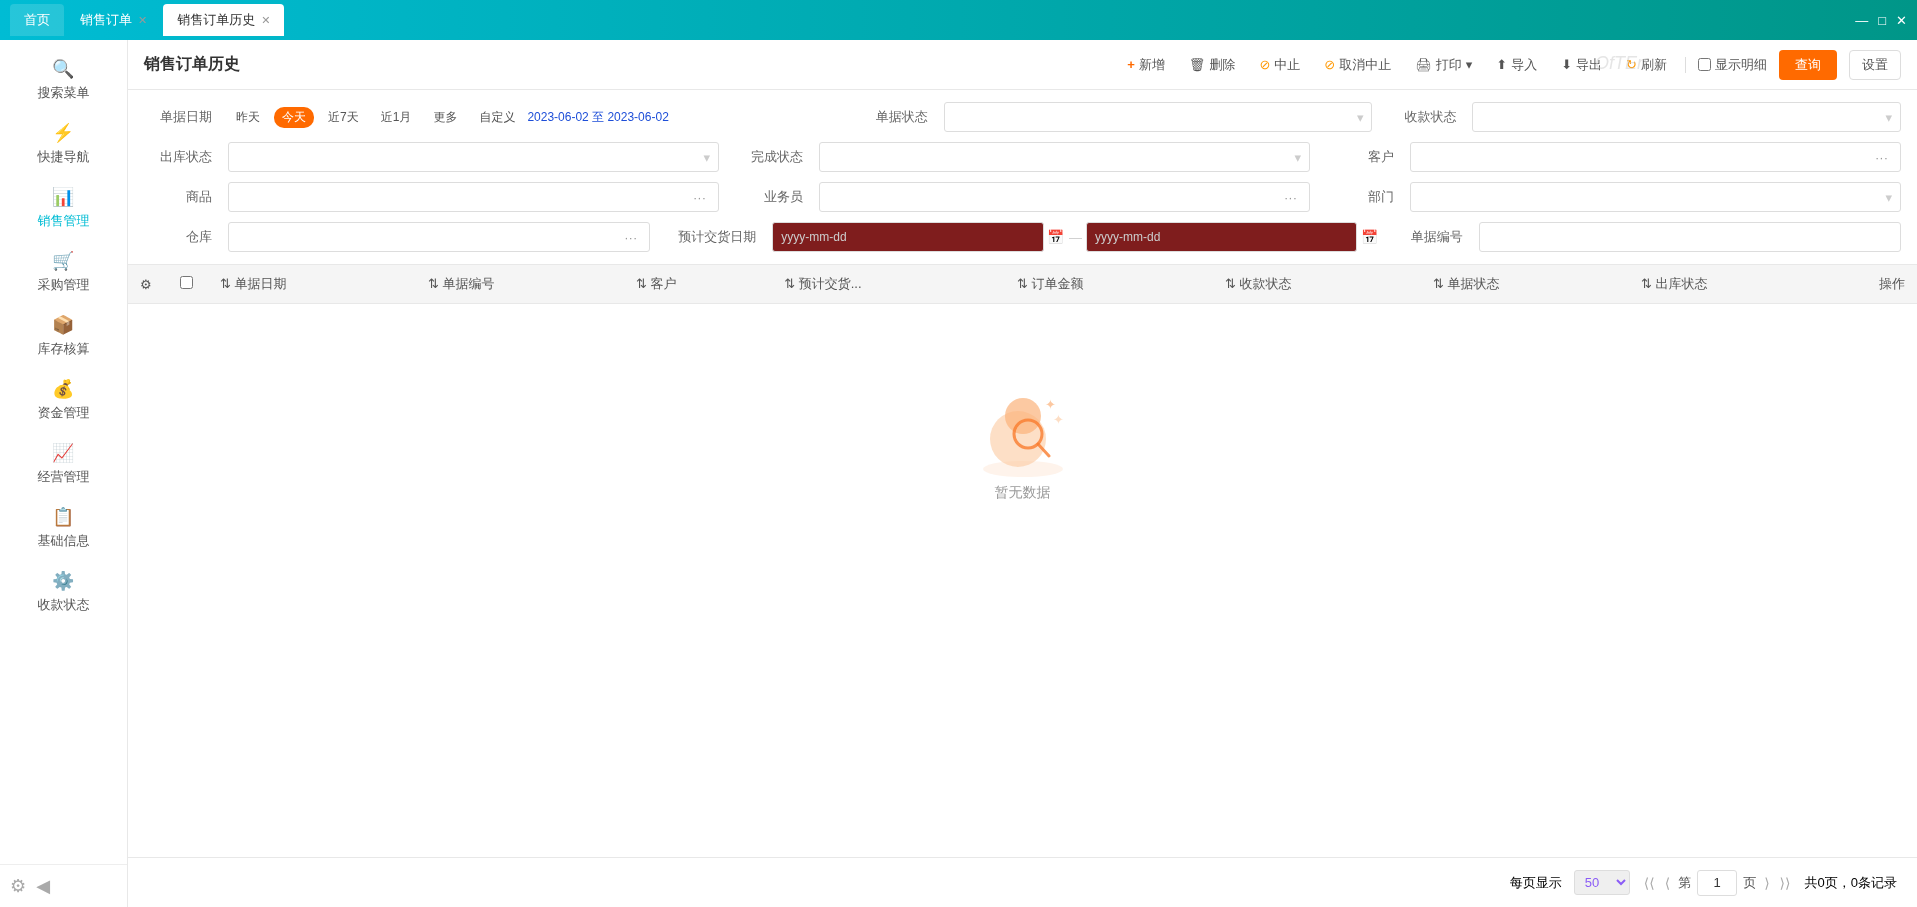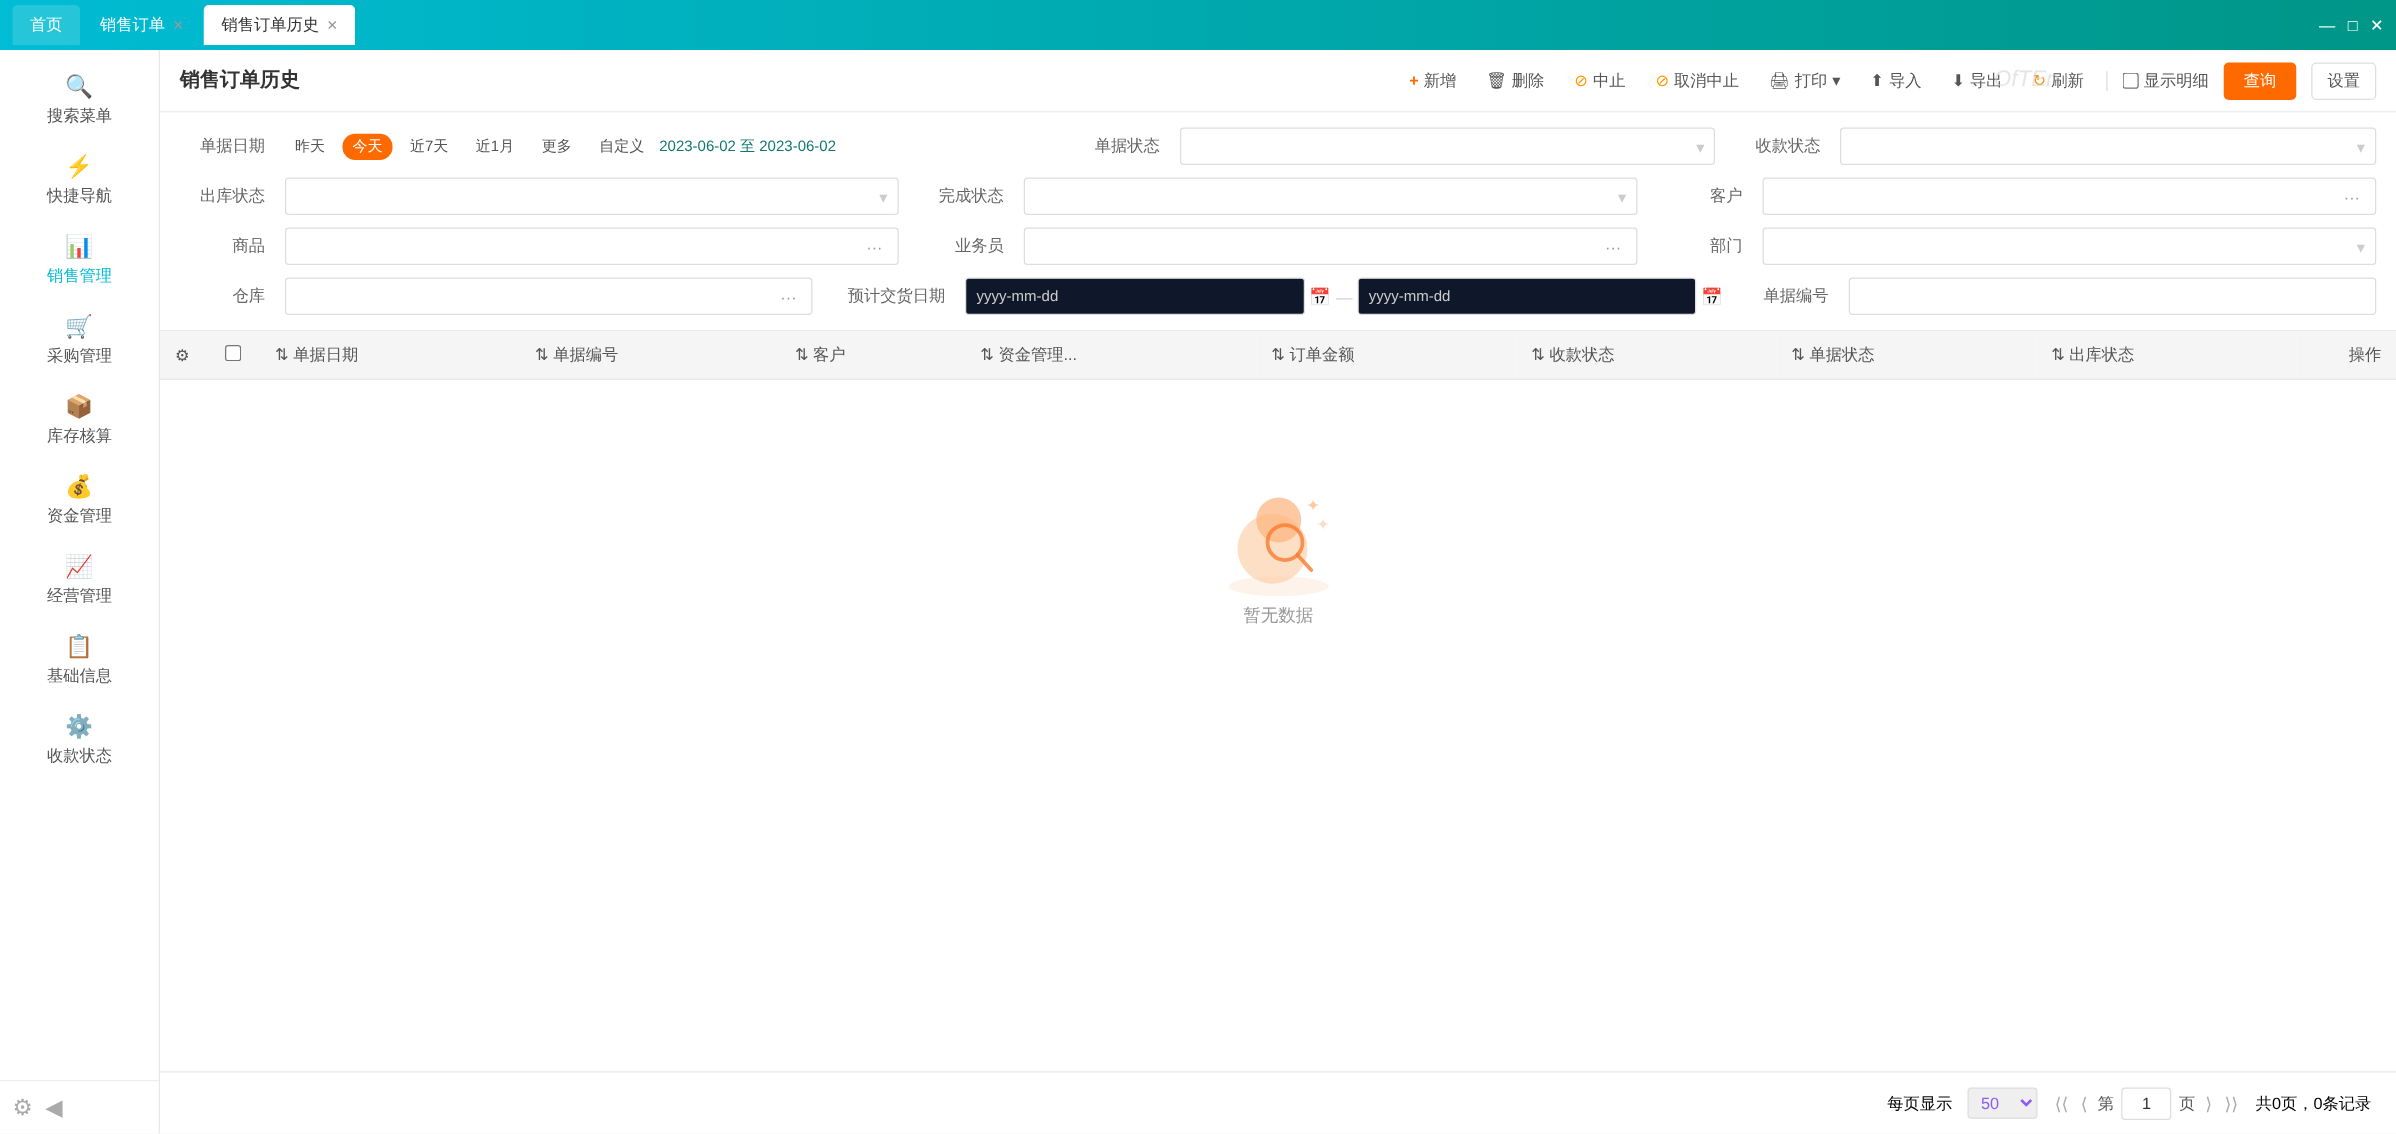--- a/index.html
+++ b/index.html
@@ -146,32 +146,32 @@
       border-radius: 3px;
       cursor: pointer;
       font-size: 12px;
       color: #555;
     }
     .date-tag.active {
       background: #ff6a00;
       color: white;
       border-radius: 10px;
     }
-    .date-range { color: #0f766e; font-size: 12px; }
+    .date-range { color: #1d4ed8; font-size: 12px; }
     .filter-more { text-align: center; color: #00bcd4; cursor: pointer; font-size: 13px; padding: 6px 0; }
     .ellipsis-btn { color: #999; cursor: pointer; padding: 0 4px; }
     .date-input-group { display: flex; align-items: center; gap: 4px; flex: 1; }
     .date-input {
       flex: 1;
       height: 30px;
       border: 1px solid #ddd;
       border-radius: 3px;
       padding: 0 8px;
       color: #999;
-      background: #0f172a;
+      background: #7f1d1d;
       display: flex;
       align-items: center;
     }
     .cal-icon { color: #ccc; font-size: 14px; }
 
     
     .table-area { flex: 1; background: white; overflow: auto; }
     table { width: 100%; border-collapse: collapse; }
     thead tr { background: #f5f5f5; }
     th {
@@ -471,21 +471,21 @@
             <th>
               <span>⇅</span>
               <span>单据编号</span>
             </th>
             <th>
               <span>⇅</span>
               <span>客户</span>
             </th>
             <th>
               <span>⇅</span>
-              <span>资金管理...</span>
+              <span>预计交货...</span>
             </th>
             <th>
               <span>⇅</span>
               <span>订单金额</span>
             </th>
             <th>
               <span>⇅</span>
               <span>收款状态</span>
             </th>
             <th>

